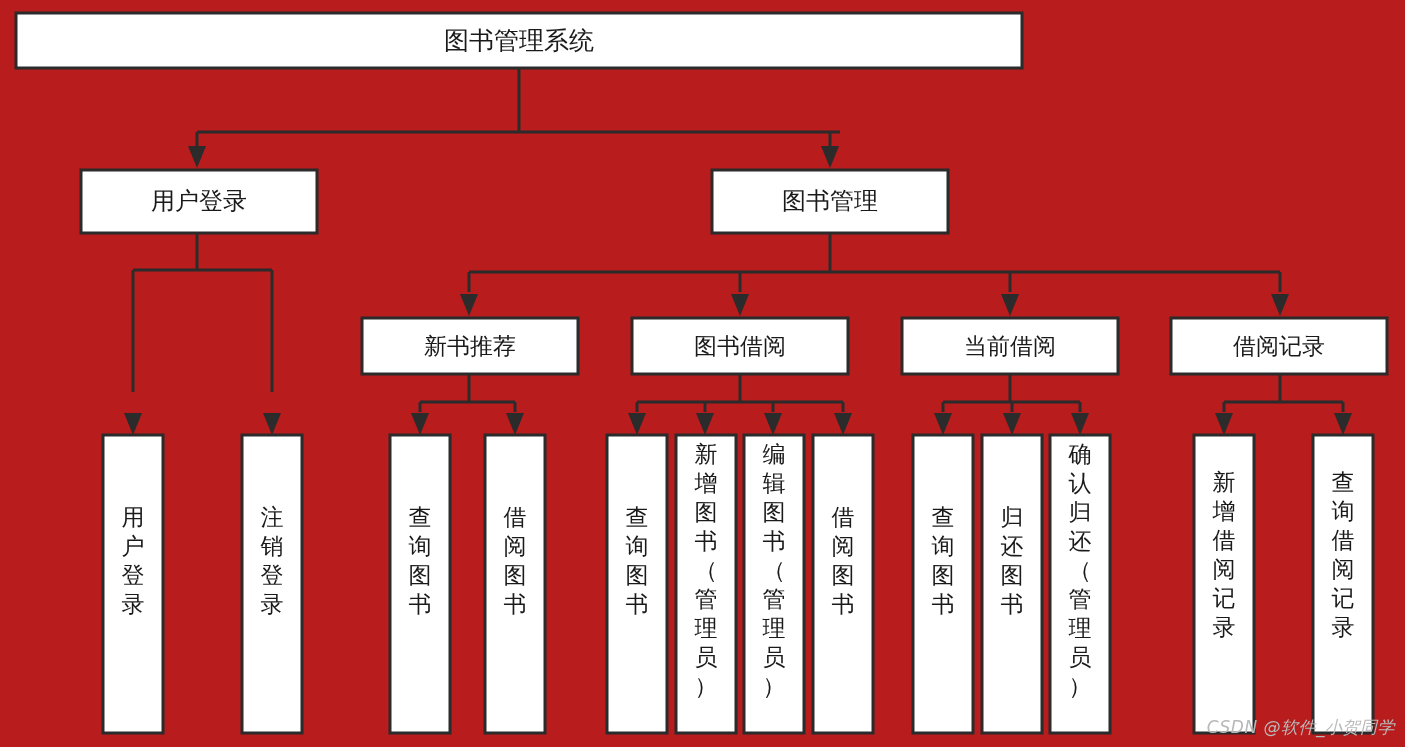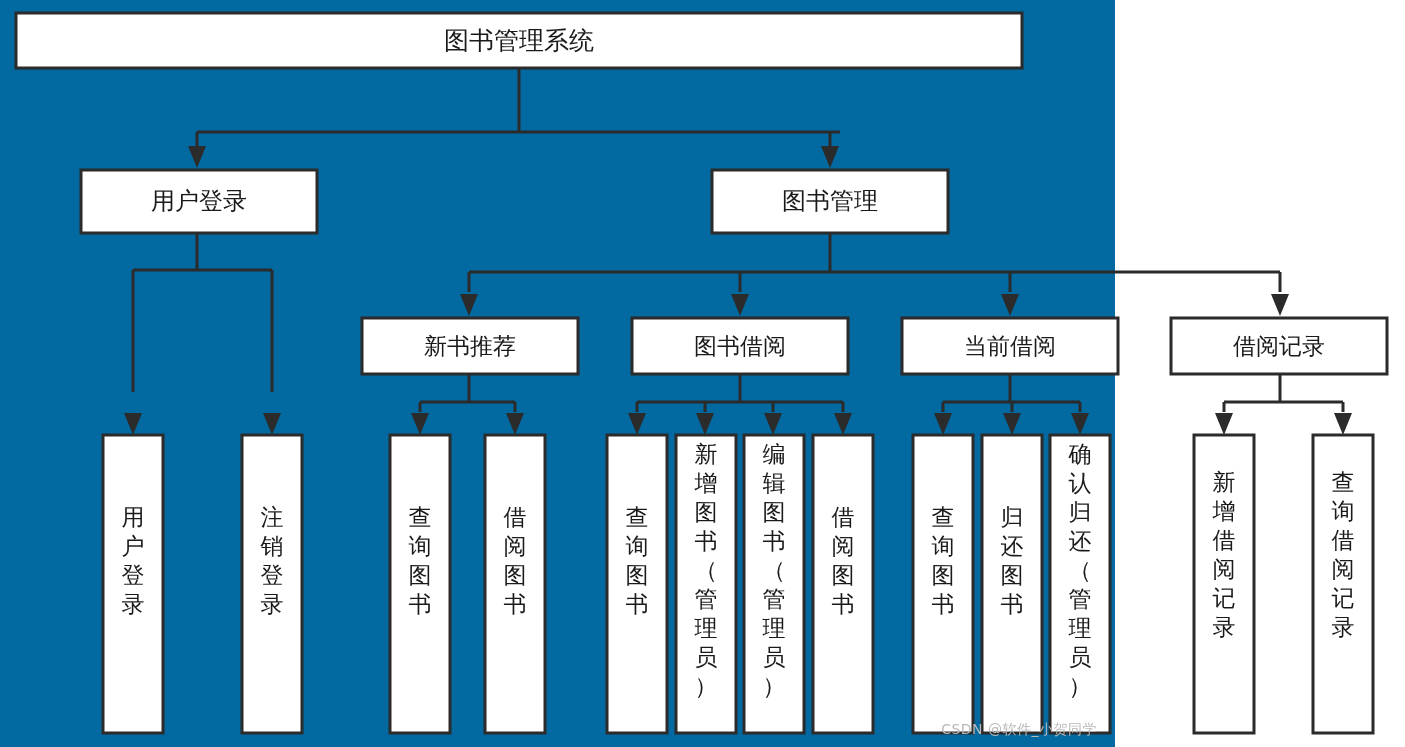--- a/index.html
+++ b/index.html
@@ -1,40 +1,40 @@
 <!DOCTYPE html>
 <html><head>
 <meta charset="utf-8">
 <style>
   html,body{margin:0;padding:0;background:#ffffff;}
   body{
     width:1405px;height:747px;overflow:hidden;
     font-family:"DejaVu Sans","Liberation Sans",sans-serif;
   }
-  #stage{position:relative;width:1115px;height:747px;background:#0369a1;}
+  #stage{position:relative;width:1405px;height:747px;background:#b91c1c;}
   svg#diagram{position:absolute;left:0;top:0;width:1405px;height:747px;display:block;}
   .nodebox{fill:#ffffff;stroke:#2b2b2b;stroke-width:3;}
   .connector{stroke:#2b2b2b;stroke-width:3;fill:none;}
   .arrowhead{fill:#2b2b2b;stroke:none;}
   .nodelabel{
     font-family:"DejaVu Sans","Liberation Sans",sans-serif;
     fill:#1a1a1a;text-anchor:middle;dominant-baseline:middle;
   }
   .lv1{font-size:25px;}
   .lv2{font-size:24px;}
   .lv3{font-size:23px;}
   .leaflabel{
     font-family:"DejaVu Sans","Liberation Sans",sans-serif;
     fill:#1a1a1a;font-size:23px;text-anchor:middle;
   }
   .watermark{
-    position:absolute;right:18px;bottom:8px;
-    font-family:"DejaVu Sans","Liberation Sans",sans-serif;
-    font-size:14px;color:#b9b9b9;letter-spacing:0.5px;
-    white-space:nowrap;pointer-events:none;user-select:none;
+    position:absolute;right:10px;bottom:8px;
+    font-family:"DejaVu Sans","Liberation Sans",sans-serif;
+    font-size:17px;color:#b9b9b9;letter-spacing:0.5px;
+    white-space:nowrap;pointer-events:none;user-select:none;font-style:italic;
   }
 </style>
 </head>
 <body>
 
 <div id="stage">
 
   <svg id="diagram" viewBox="0 0 1405 747">
     <defs>
       <g id="arw">

